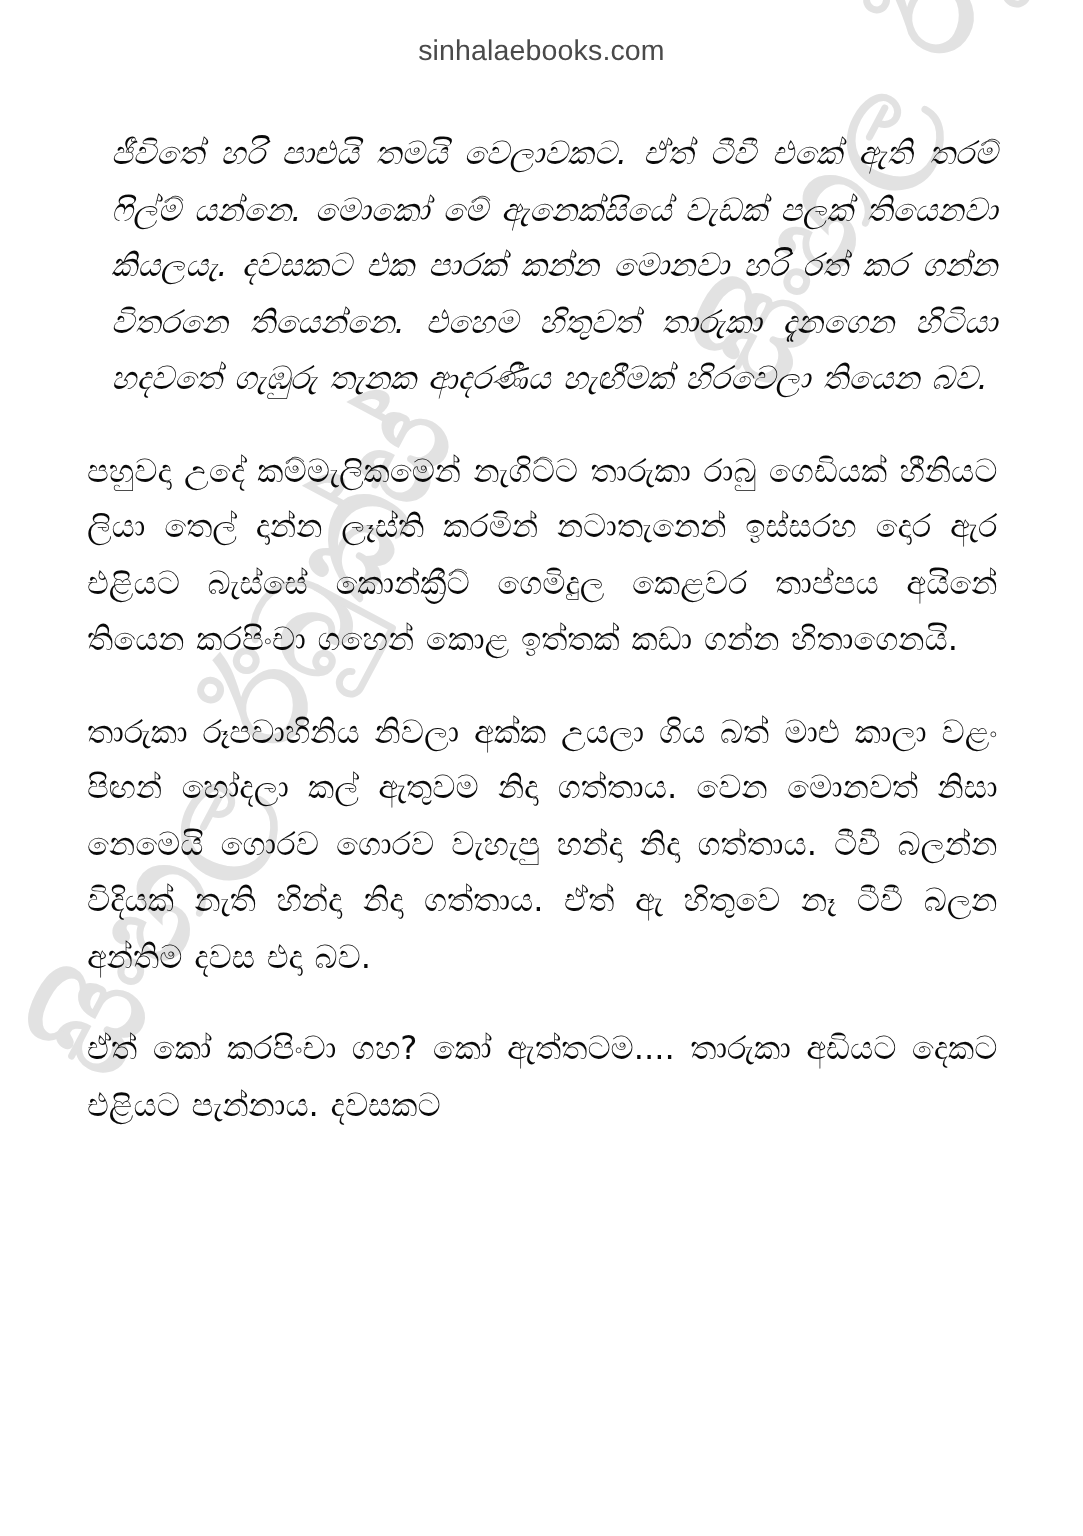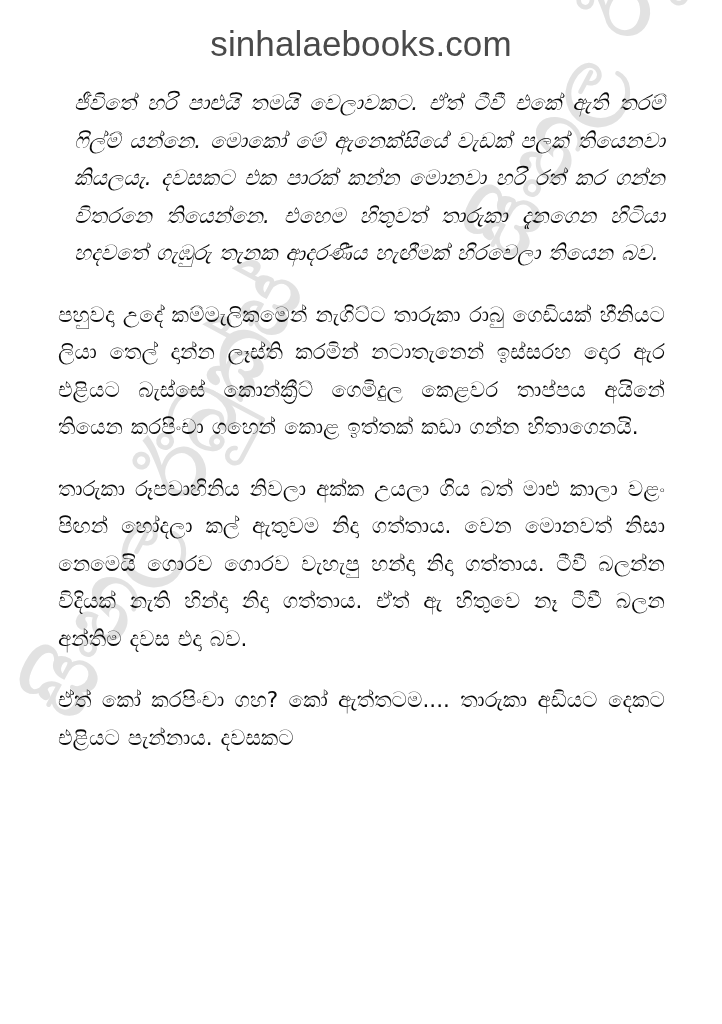--- a/index.html
+++ b/index.html
@@ -57,21 +57,21 @@
   #site-header {
     position: absolute;
     top: 24px;
     left: 0;
     width: 722px;
     text-align: center;
     z-index: 3;
   }
   #site-header .site-name {
     font-family: "Liberation Sans", "DejaVu Sans", sans-serif;
-    font-size: 35px;
+    font-size: 19px;
     letter-spacing: 0.1px;
     color: #4a4a4a;
     font-weight: 400;
   }
 
   
   #content {
     position: absolute;
     top: 84px;
     left: 58px;

